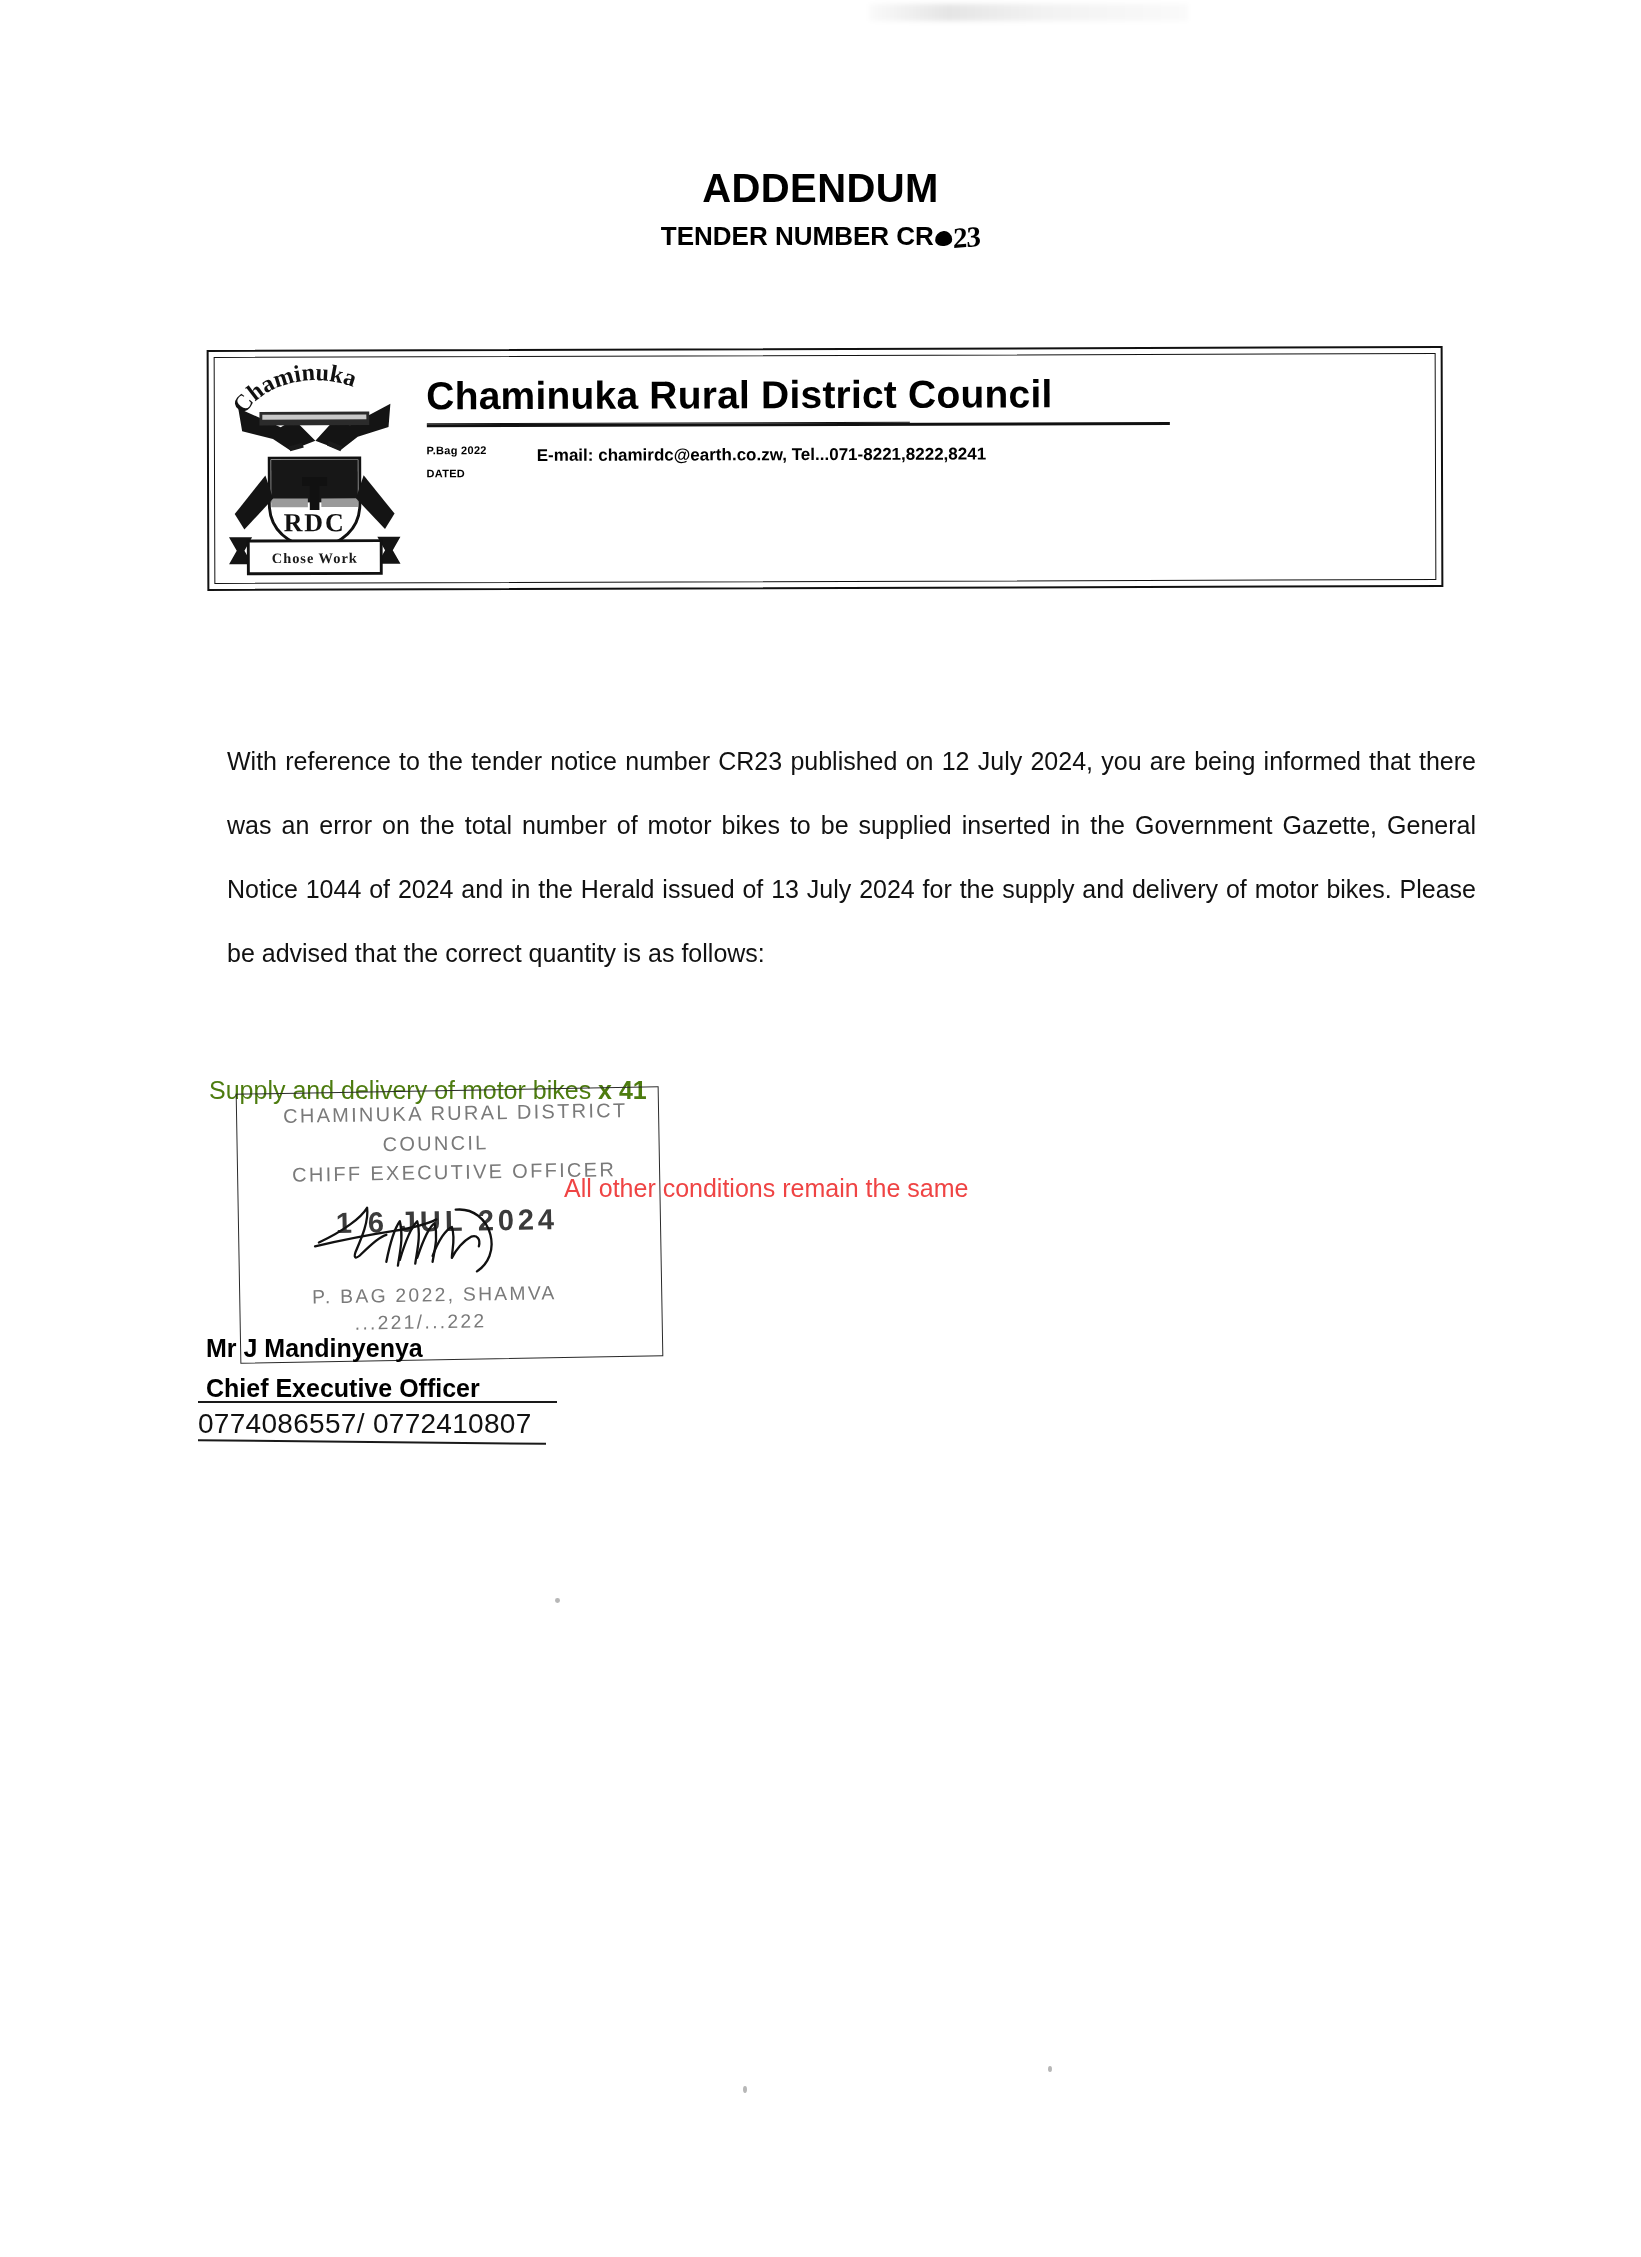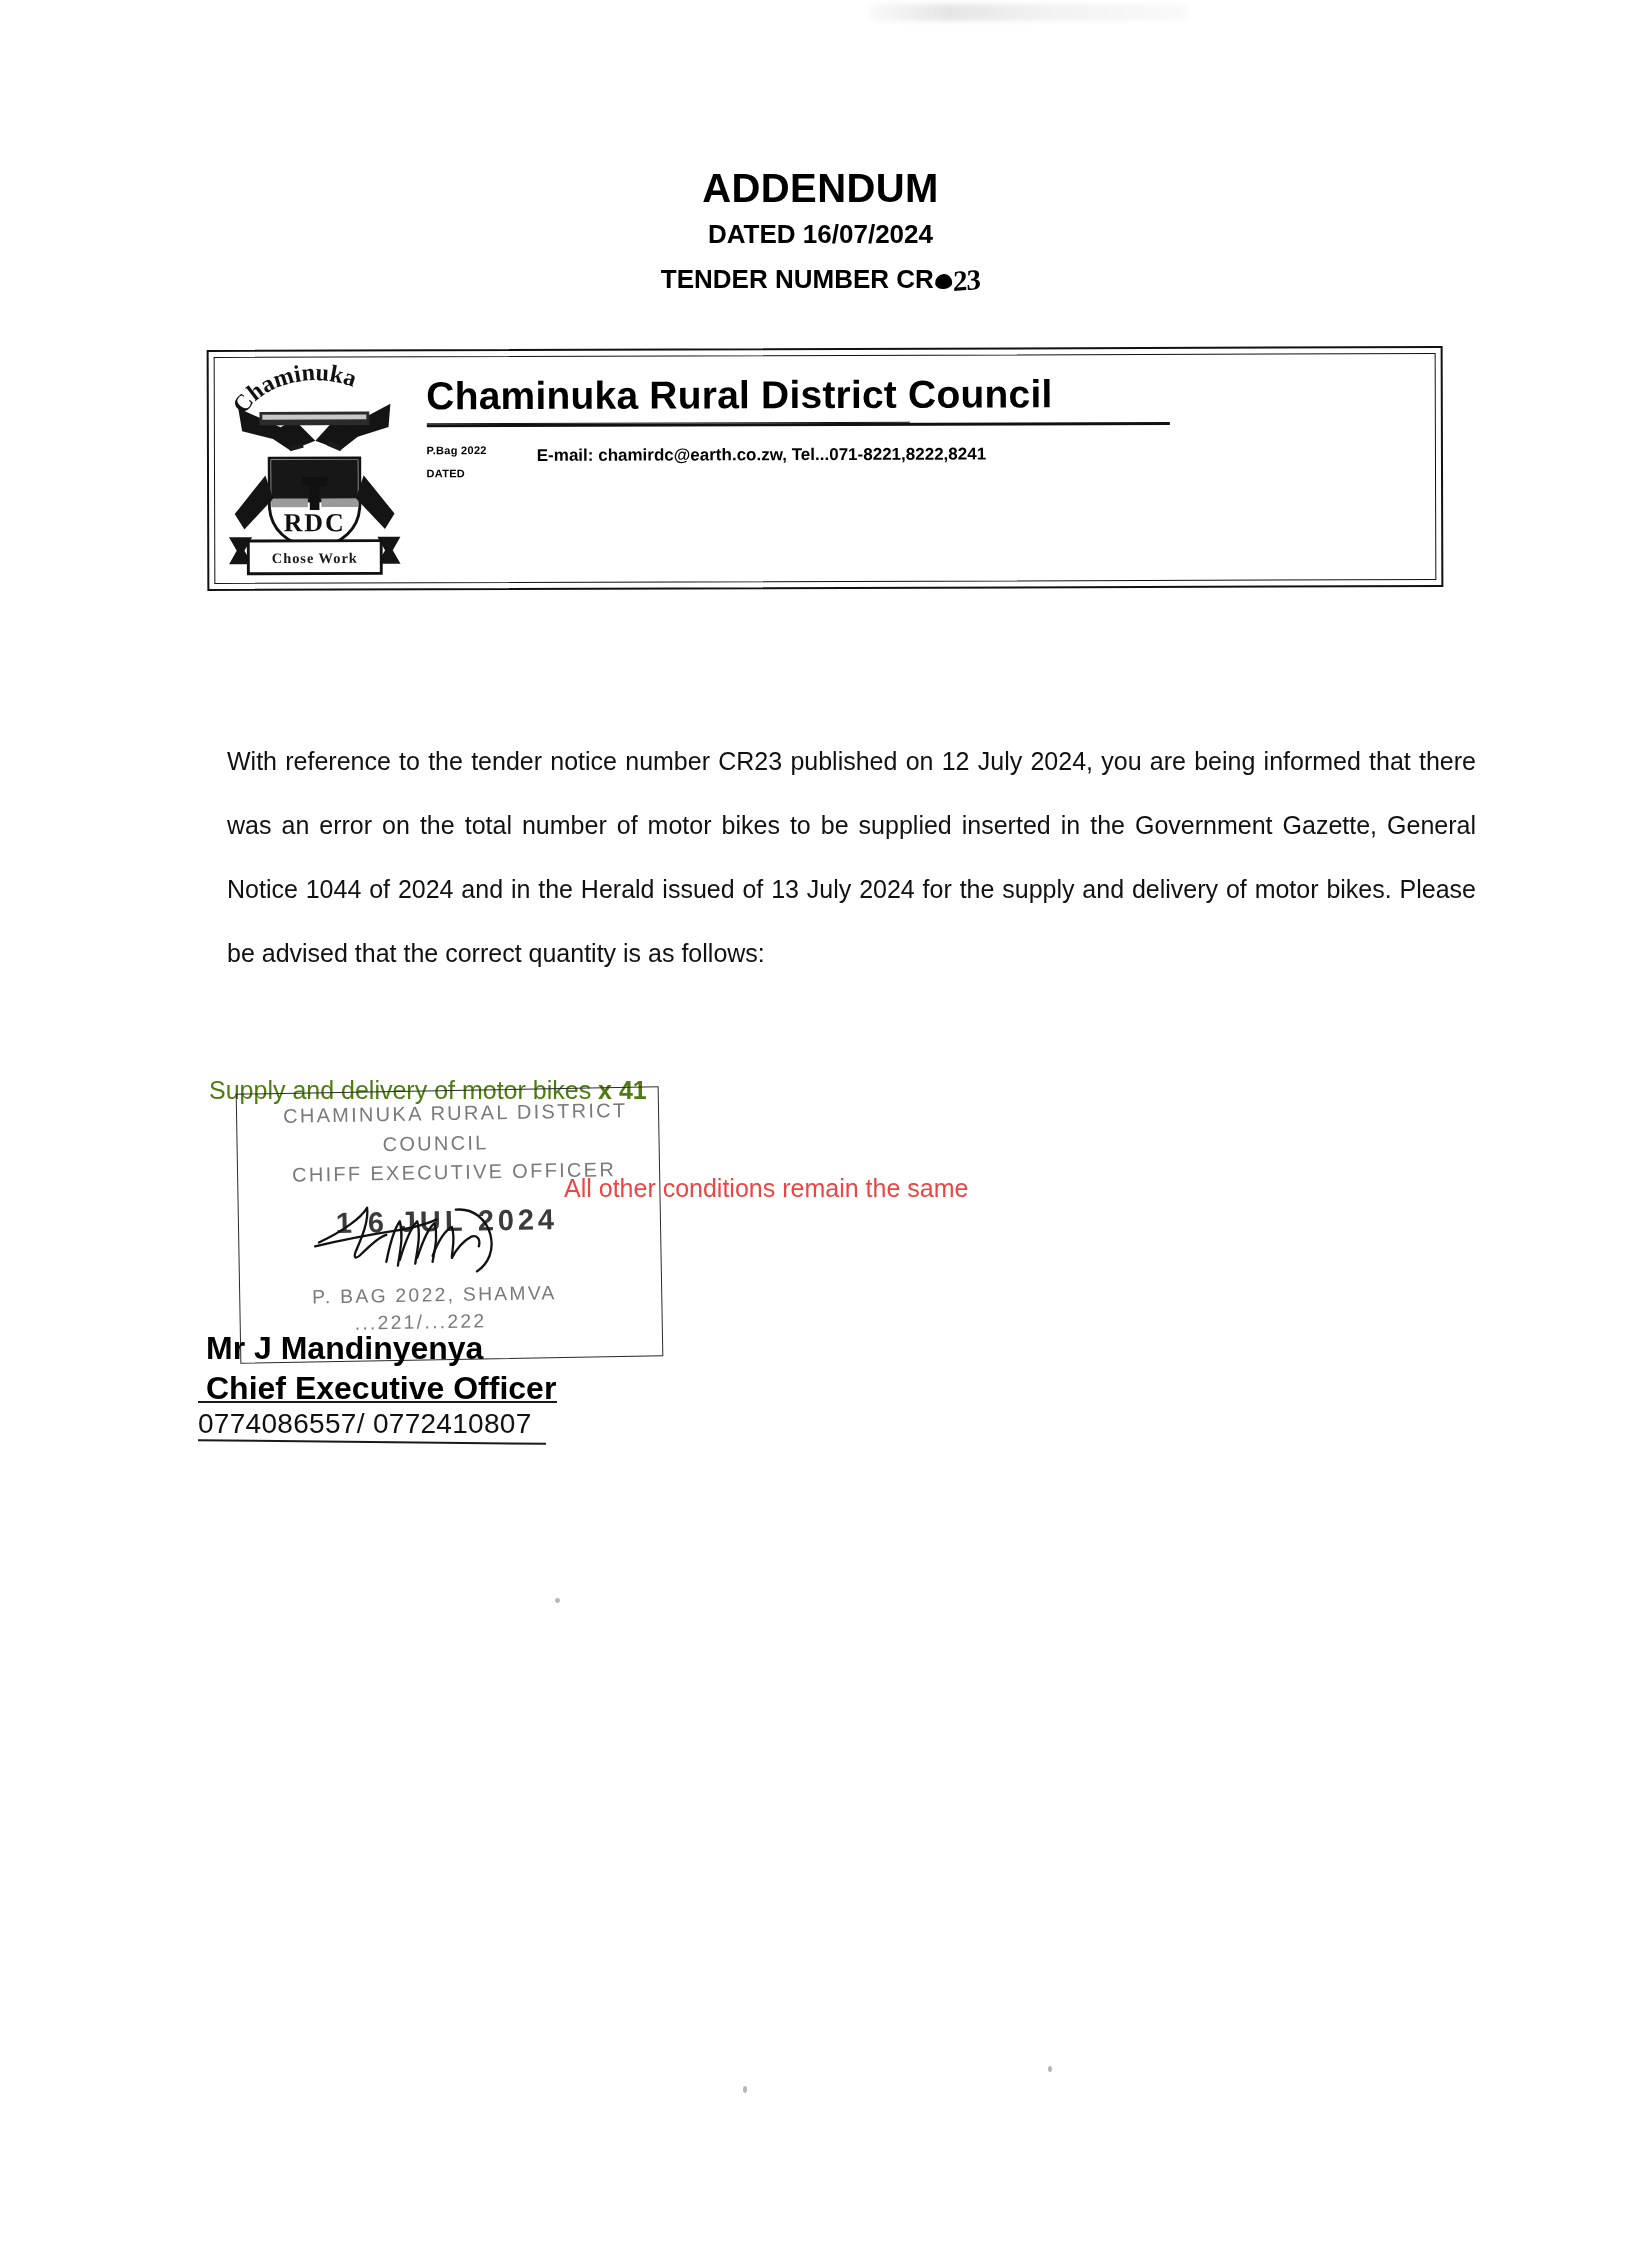--- a/index.html
+++ b/index.html
@@ -90,21 +90,21 @@
   .supply-line b{font-weight:700;}
 
   .remain-line{
     position:absolute;left:564px;top:1174px;
     font-size:25px;font-family:"Liberation Sans", sans-serif;color:#ef4444;white-space:nowrap;
   }
 
   
   .sig-block{
     position:absolute;left:206px;top:1328px;
-    font-size:32px;font-weight:700;line-height:40px;
+    font-size:25px;font-weight:700;line-height:40px;
     font-family:"Liberation Sans", sans-serif;color:#000;
   }
   .sig-phones{
     position:absolute;left:198px;top:1407px;
     font-size:28px;font-weight:400;line-height:1.2;letter-spacing:0.3px;
     font-family:"Liberation Sans", sans-serif;color:#111;white-space:nowrap;
   }
   .sig-underline{
     position:absolute;left:198px;top:1401px;width:359px;height:1.9px;background:#1a1a1a;
   }
@@ -145,21 +145,20 @@
 
 <div class="page">
 
   <div class="scan-smudge"></div>
   <div class="speck" style="left:555px;top:1598px;width:4.8px;height:4.8px;"></div>
   <div class="speck" style="left:743px;top:2086px;width:3.9px;height:6.8px;"></div>
   <div class="speck" style="left:1048px;top:2066px;width:3.9px;height:5.8px;"></div>
 
   <div class="heading">
     <div class="h-title">ADDENDUM</div>
-    <div class="h-sub">DATED 16/07/2024</div>
     <div class="h-sub">
       <span class="tender-line"><span>TENDER NUMBER CR</span><span class="hand-strike"></span><span class="hand-num">23</span></span>
     </div>
   </div>
 
   <div class="letterhead">
     <div class="letterhead-inner"></div>
     <div class="lh-body">
 
       <div class="emblem">

